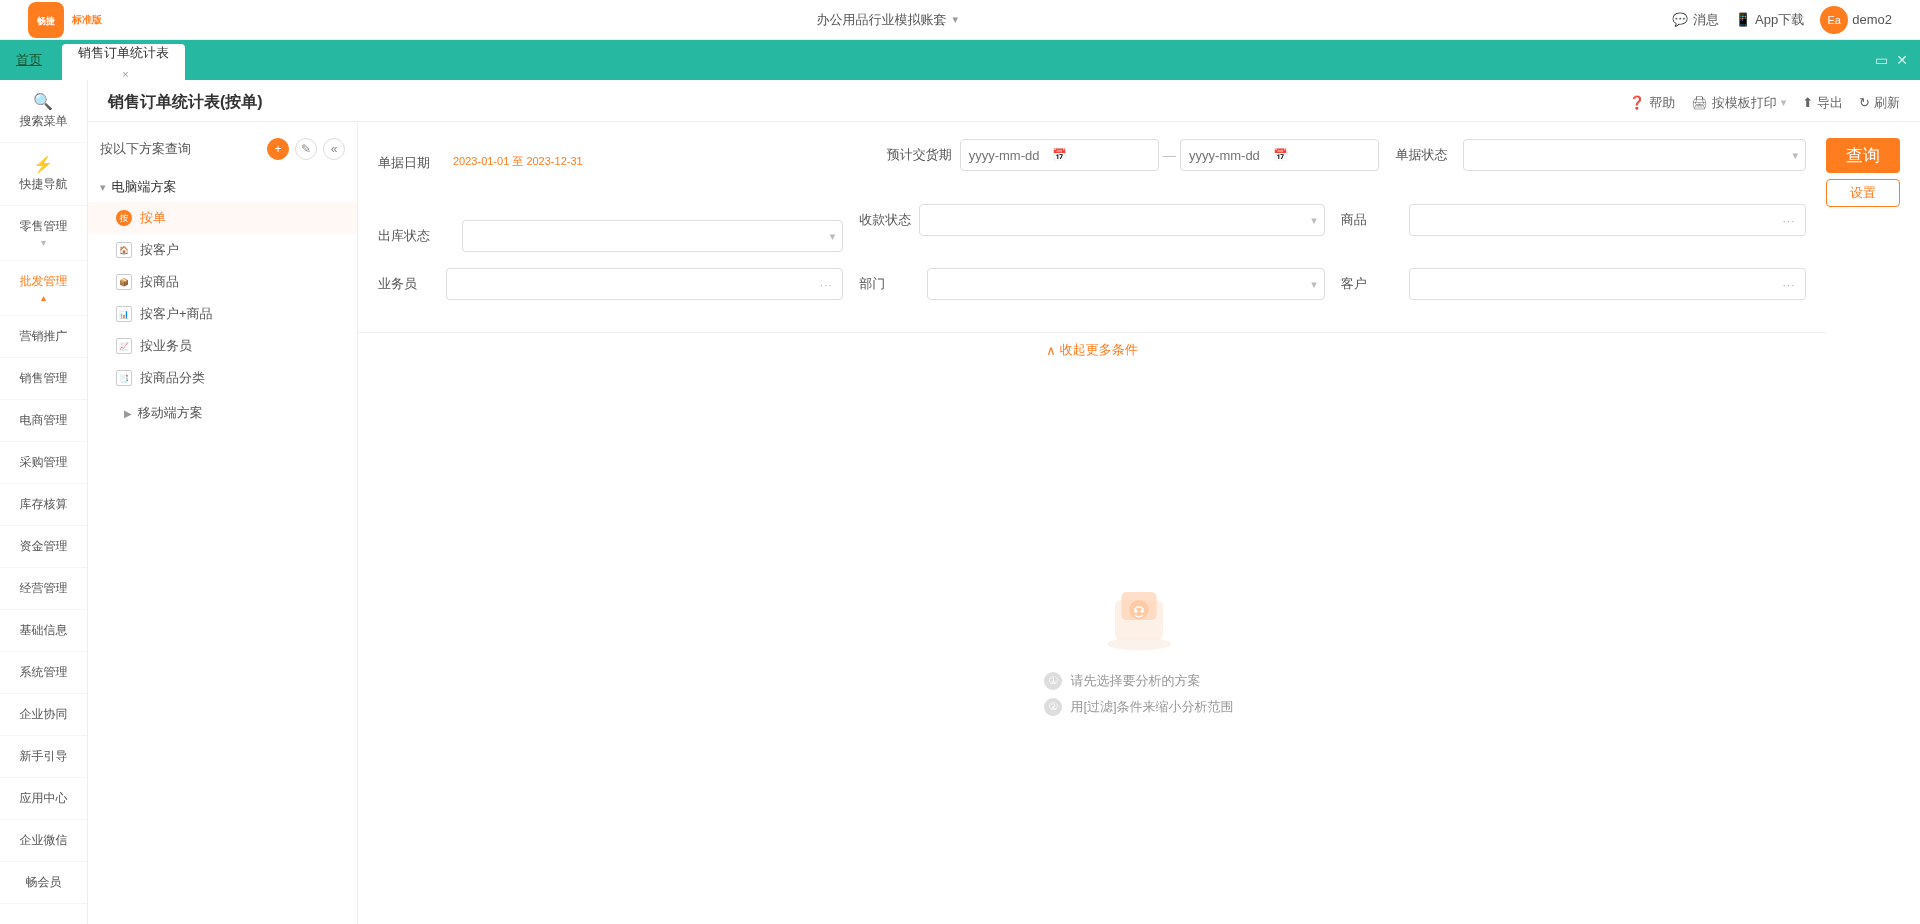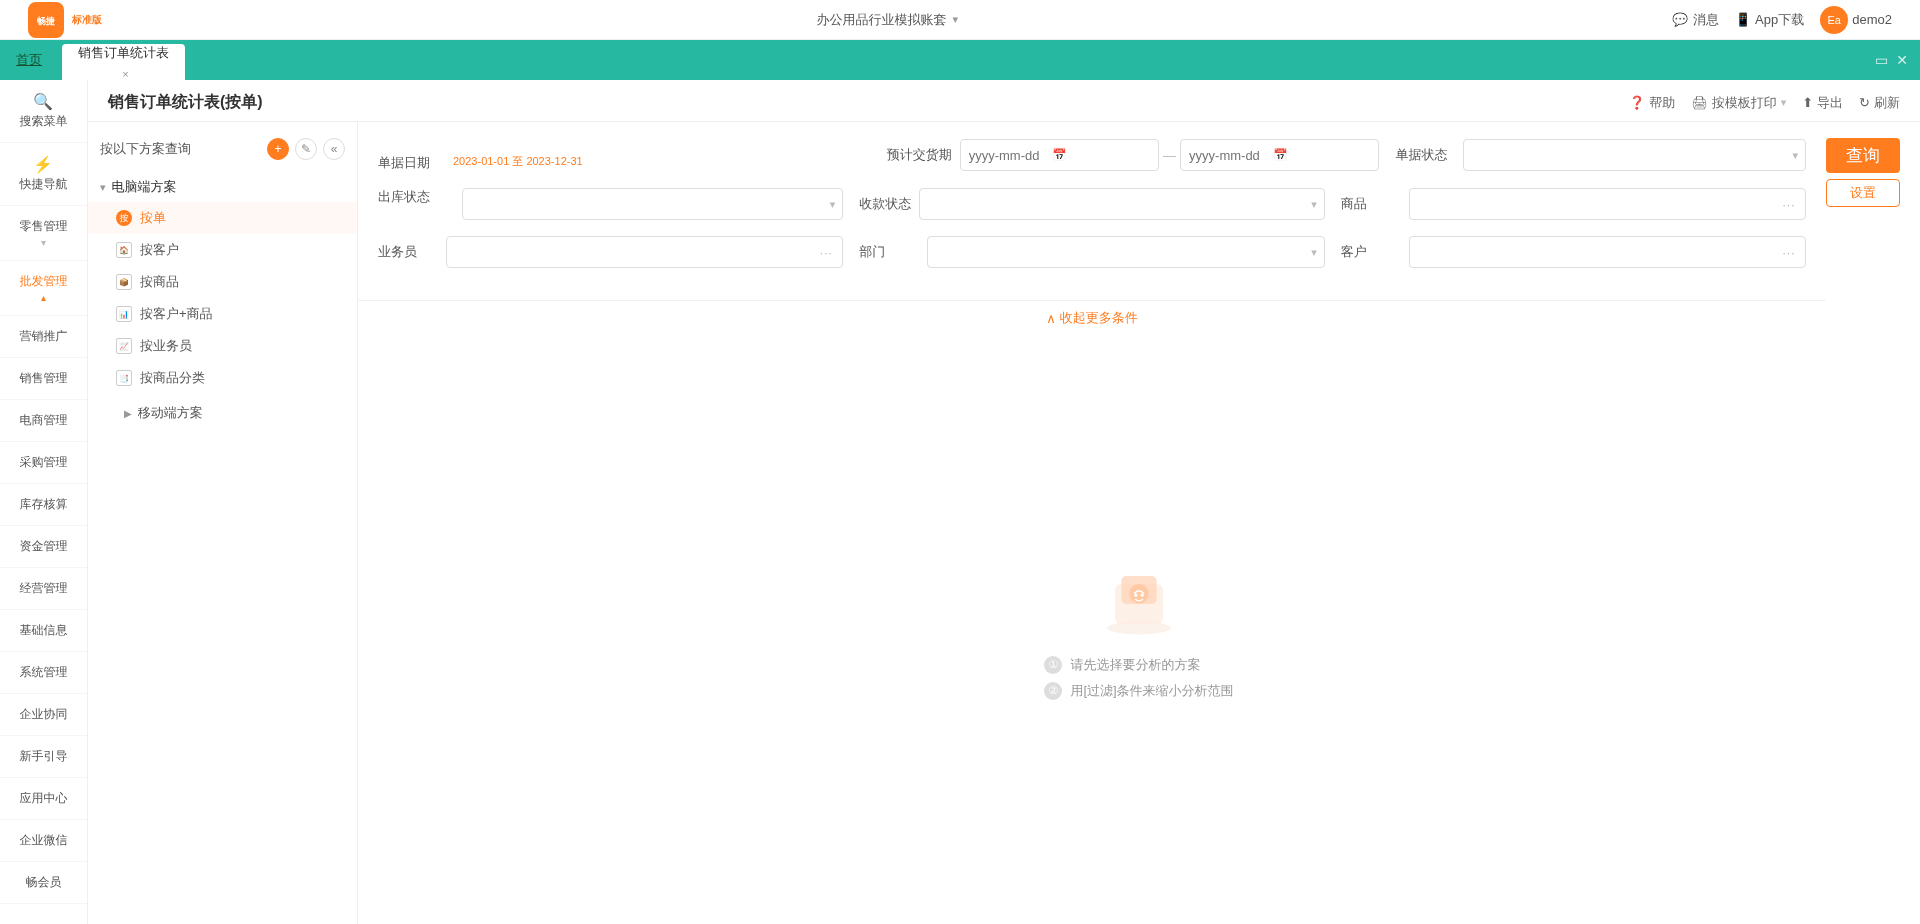--- a/index.html
+++ b/index.html
@@ -319,21 +319,21 @@
                   <div class="select-wrapper" style="flex:1;">
                     <select style="width:100%;height:32px;border:1px solid #ddd;border-radius:4px;padding:0 10px;font-size:13px;color:#333;background:#fff;appearance:none;cursor:pointer;">
                       <option value=""></option>
                     </select>
                     <span class="select-arrow">▾</span>
                   </div>
                 </div>
               </div>
 
               <div class="filter-row">
-                <div style="display:flex;align-items:flex-start;gap:24px;flex:1;">
+                <div style="display:flex;align-items:center;gap:24px;flex:1;margin-top:32px;">
                   <span class="filter-label">出库状态</span>
                   <div class="select-wrapper" style="flex:1;">
                     <select style="width:100%;height:32px;border:1px solid #ddd;border-radius:4px;padding:0 10px;font-size:13px;color:#333;background:#fff;appearance:none;cursor:pointer;">
                       <option value=""></option>
                     </select>
                     <span class="select-arrow">▾</span>
                   </div>
                 </div>
                 <div style="display:flex;align-items:center;gap:0;flex:1;">
                   <span class="filter-label">收款状态</span>

